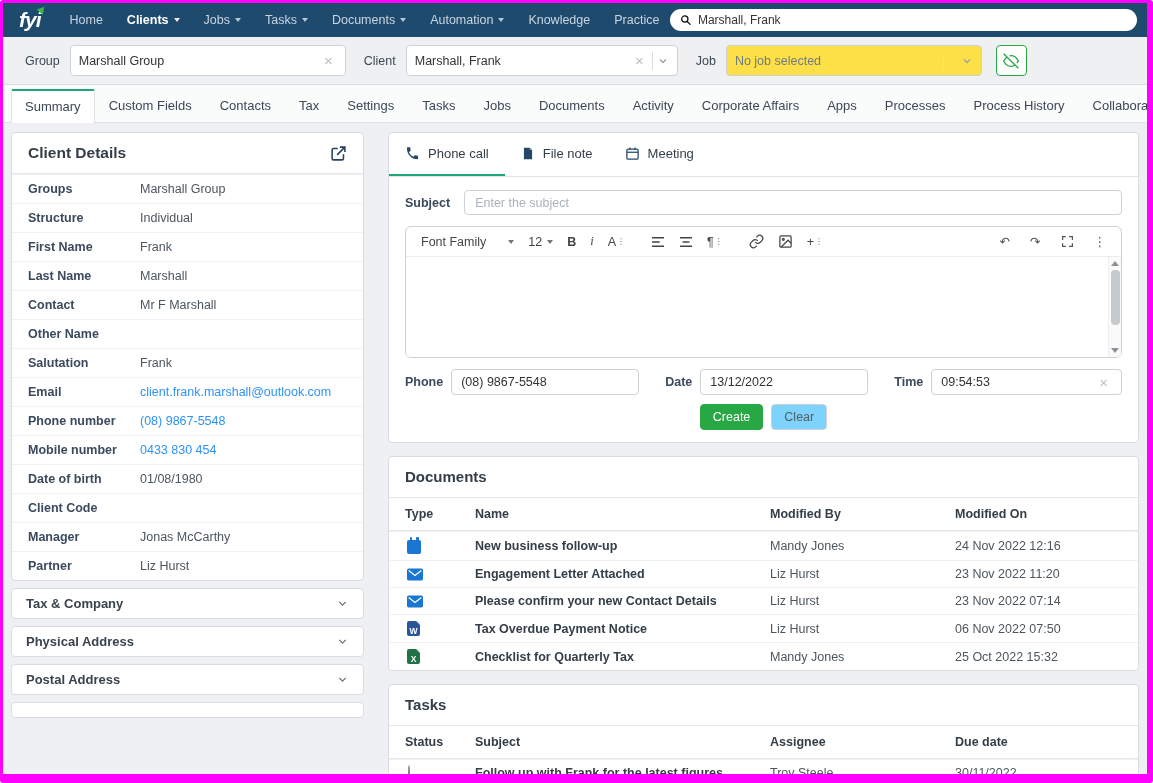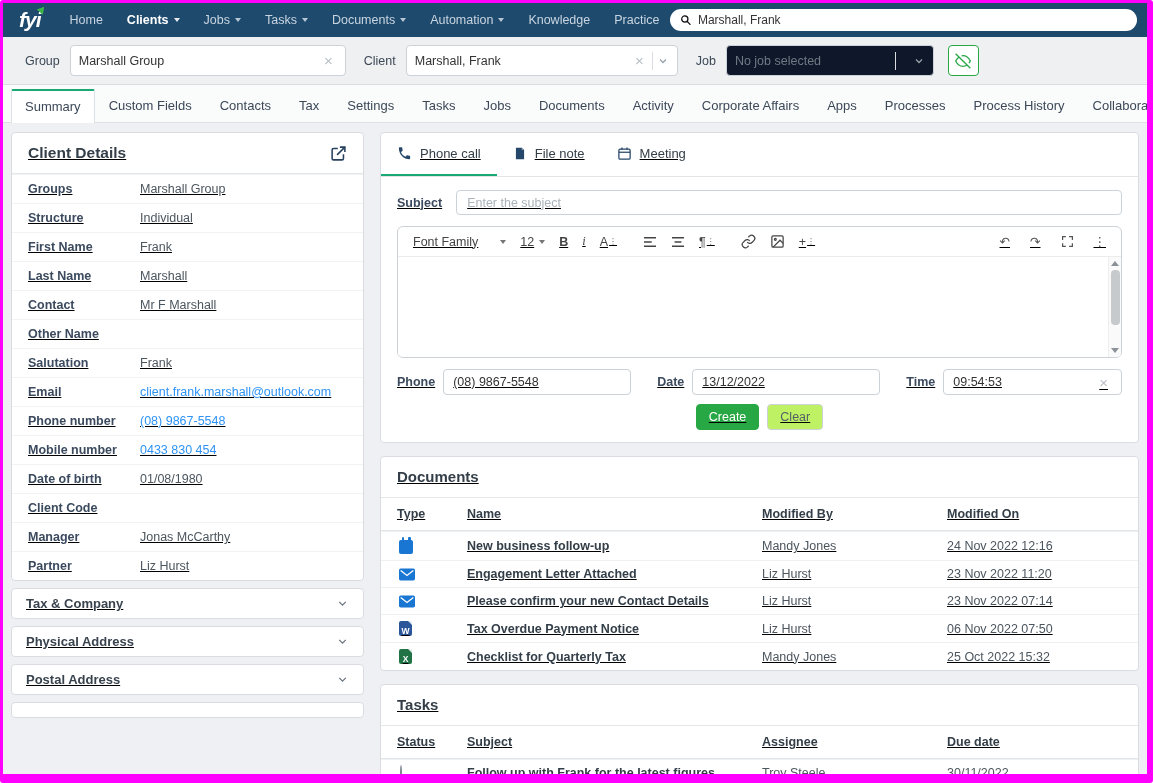--- a/index.html
+++ b/index.html
@@ -23,32 +23,32 @@
   .caret { width:0;height:0;border-left:3.5px solid transparent;border-right:3.5px solid transparent;border-top:4px solid currentColor;margin-left:5px;opacity:.9; }
   .nav-search { margin-left:auto; background:#fff; border-radius:11px; height:22px; width:563px; display:flex; align-items:center; padding:0 10px; gap:6px; }
   .nav-search input { border:none; outline:none; font-size:12px; color:#333; width:100%; font-family:inherit; background:transparent; }
   
   .filterbar { height:48px; background:#eef0f2; border-bottom:1px solid #d9dde1; display:flex; align-items:center; padding:0 14px; gap:10px; flex:0 0 auto; }
   .f-label { font-size:12.5px; color:#3c4856; margin-left:8px; }
   .f-input { background:#fff; border:1px solid #ccd2d8; border-radius:4px; height:31px; display:flex; align-items:center; padding:0 8px; }
   .f-input input { border:none; outline:none; font-size:12.5px; color:#333; width:100%; font-family:inherit; background:transparent; }
   .f-input.group { width:276px; }
   .f-input.client { width:272px; }
-  .f-input.job { width:208px; background:#0f172a;gap:13px; }
+  .f-input.job { width:256px; background:#fde047;gap:13px; }
   .f-input.job input { color:#6f7a84; }
   .clear-x { color:#b9bfc6; font-size:15px; padding:0 4px; cursor:pointer; line-height:1; }
   .divider { width:1px; height:18px; background:#d9dde1; margin:0 4px; }
   .chev { flex:0 0 auto; cursor:pointer; display:flex; }
   .eye-btn { width:31px; height:31px; border:1px solid #28a745; border-radius:4px; background:#fff; display:flex; align-items:center; justify-content:center; cursor:pointer; margin-left:4px; }
   
   .tabbar { height:38px; background:#fafbfb; border-bottom:1px solid #dde1e5; display:flex; align-items:flex-end; padding:0 8px; flex:0 0 auto; }
   .tab { font-size:13px; color:#3c4858; padding:9px 13px; cursor:pointer; white-space:nowrap; border:1px solid transparent; border-bottom:none;text-align:right; }
   .tab.active { background:#fff; border-color:#dde1e5; border-top:2px solid #19a974; border-radius:2px 2px 0 0; margin-bottom:-1px; padding-top:8px; }
   
-  .content { flex:1; display:flex; gap:16px; padding:9px 8px; overflow:hidden;text-decoration:underline; }
+  .content { flex:1; display:flex; gap:24px; padding:9px 8px; overflow:hidden; }
   .card { background:#fff; border:1px solid #d9dde2; border-radius:4px; }
   .left-col { flex:0 0 353px; }
   .right-col { flex:1; min-width:0; display:flex; flex-direction:column; gap:13px; }
   
   .cd-header { display:flex; justify-content:space-between; align-items:center; padding:11px 16px; border-bottom:1px solid #e4e7ea; }
   .cd-title { font-size:15.5px; font-weight:bold; color:#333e48; }
   .field-row { display:flex; padding:7px 16px; font-size:12.5px; border-top:1px solid #f0f2f4; align-items:center; min-height:28px; }
   .field-row:first-of-type { border-top:none; }
   .field-label { flex:0 0 112px; font-weight:bold; color:#3b4a5e; }
   .field-value { color:#4c565f; }
@@ -74,26 +74,26 @@
   .ed-body { height:100px; position:relative; background:#fff; }
   .scrollbar { position:absolute; top:0; right:0; bottom:0; width:13px; background:#fafafa; border-left:1px solid #eee; display:flex; flex-direction:column; align-items:center; }
   .sb-up { width:0;height:0;border-left:4px solid transparent;border-right:4px solid transparent;border-bottom:5px solid #8a9199; margin:4px 0 2px; }
   .sb-down { width:0;height:0;border-left:4px solid transparent;border-right:4px solid transparent;border-top:5px solid #8a9199; margin:2px 0 4px; }
   .sb-thumb { flex:0 0 55px; width:9px; background:#c7cacd; border-radius:4px; margin-top:2px; }
   .sb-space { flex:1; }
   .pdt-row { display:flex; align-items:center; padding:11px 16px 0 16px; gap:8px; }
   .pdt-input { border:1px solid #ccd2d8; border-radius:4px; height:26px; display:flex; align-items:center; padding:0 9px; background:#fff; }
   .pdt-input input { border:none; outline:none; font-size:12.5px; color:#333; font-family:inherit; width:100%; background:transparent; }
   .pdt-input.phone { width:188px; margin-right:18px; }
-  .pdt-input.date { width:188px; margin-right:18px; }
+  .pdt-input.date { width:168px; margin-right:18px; }
   .pdt-input.time { flex:1; }
   .btn-row { display:flex; justify-content:center; gap:8px; padding:9px 16px 12px 16px; }
   .btn { font-size:12.5px; border-radius:4px; padding:5px 12px; cursor:pointer; font-family:inherit; }
   .btn.create { background:#28a745; border:1px solid #28a745; color:#fff; }
-  .btn.clear { background:#bef264; border:1px solid #ccd2d8; color:#555e66; }
+  .btn.clear { background:#7dd3fc; border:1px solid #ccd2d8; color:#555e66; }
   
   .tbl-header-bar { padding:11px 16px; border-bottom:1px solid #e4e7ea; }
   .tbl-title { font-size:15px; font-weight:bold; color:#333e48; }
   .trow { display:grid; grid-template-columns:70px 295px 185px 1fr; align-items:center; padding:6px 16px; border-top:1px solid #eef0f2; font-size:12.5px; }
   .trow.head { border-top:none; border-bottom:1px solid #e4e7ea; padding:9px 16px; }
   .trow.head > div { font-weight:bold; color:#333e48; }
   .cell-name { font-weight:bold; color:#333e48; }
   .cell-plain { color:#4c565f; }
   .status-circle { width:15px; height:15px; border:1.5px solid #7e8790; border-radius:50%; margin-left:3px; }
   .doc-icon { display:flex; margin-left:2px; }

